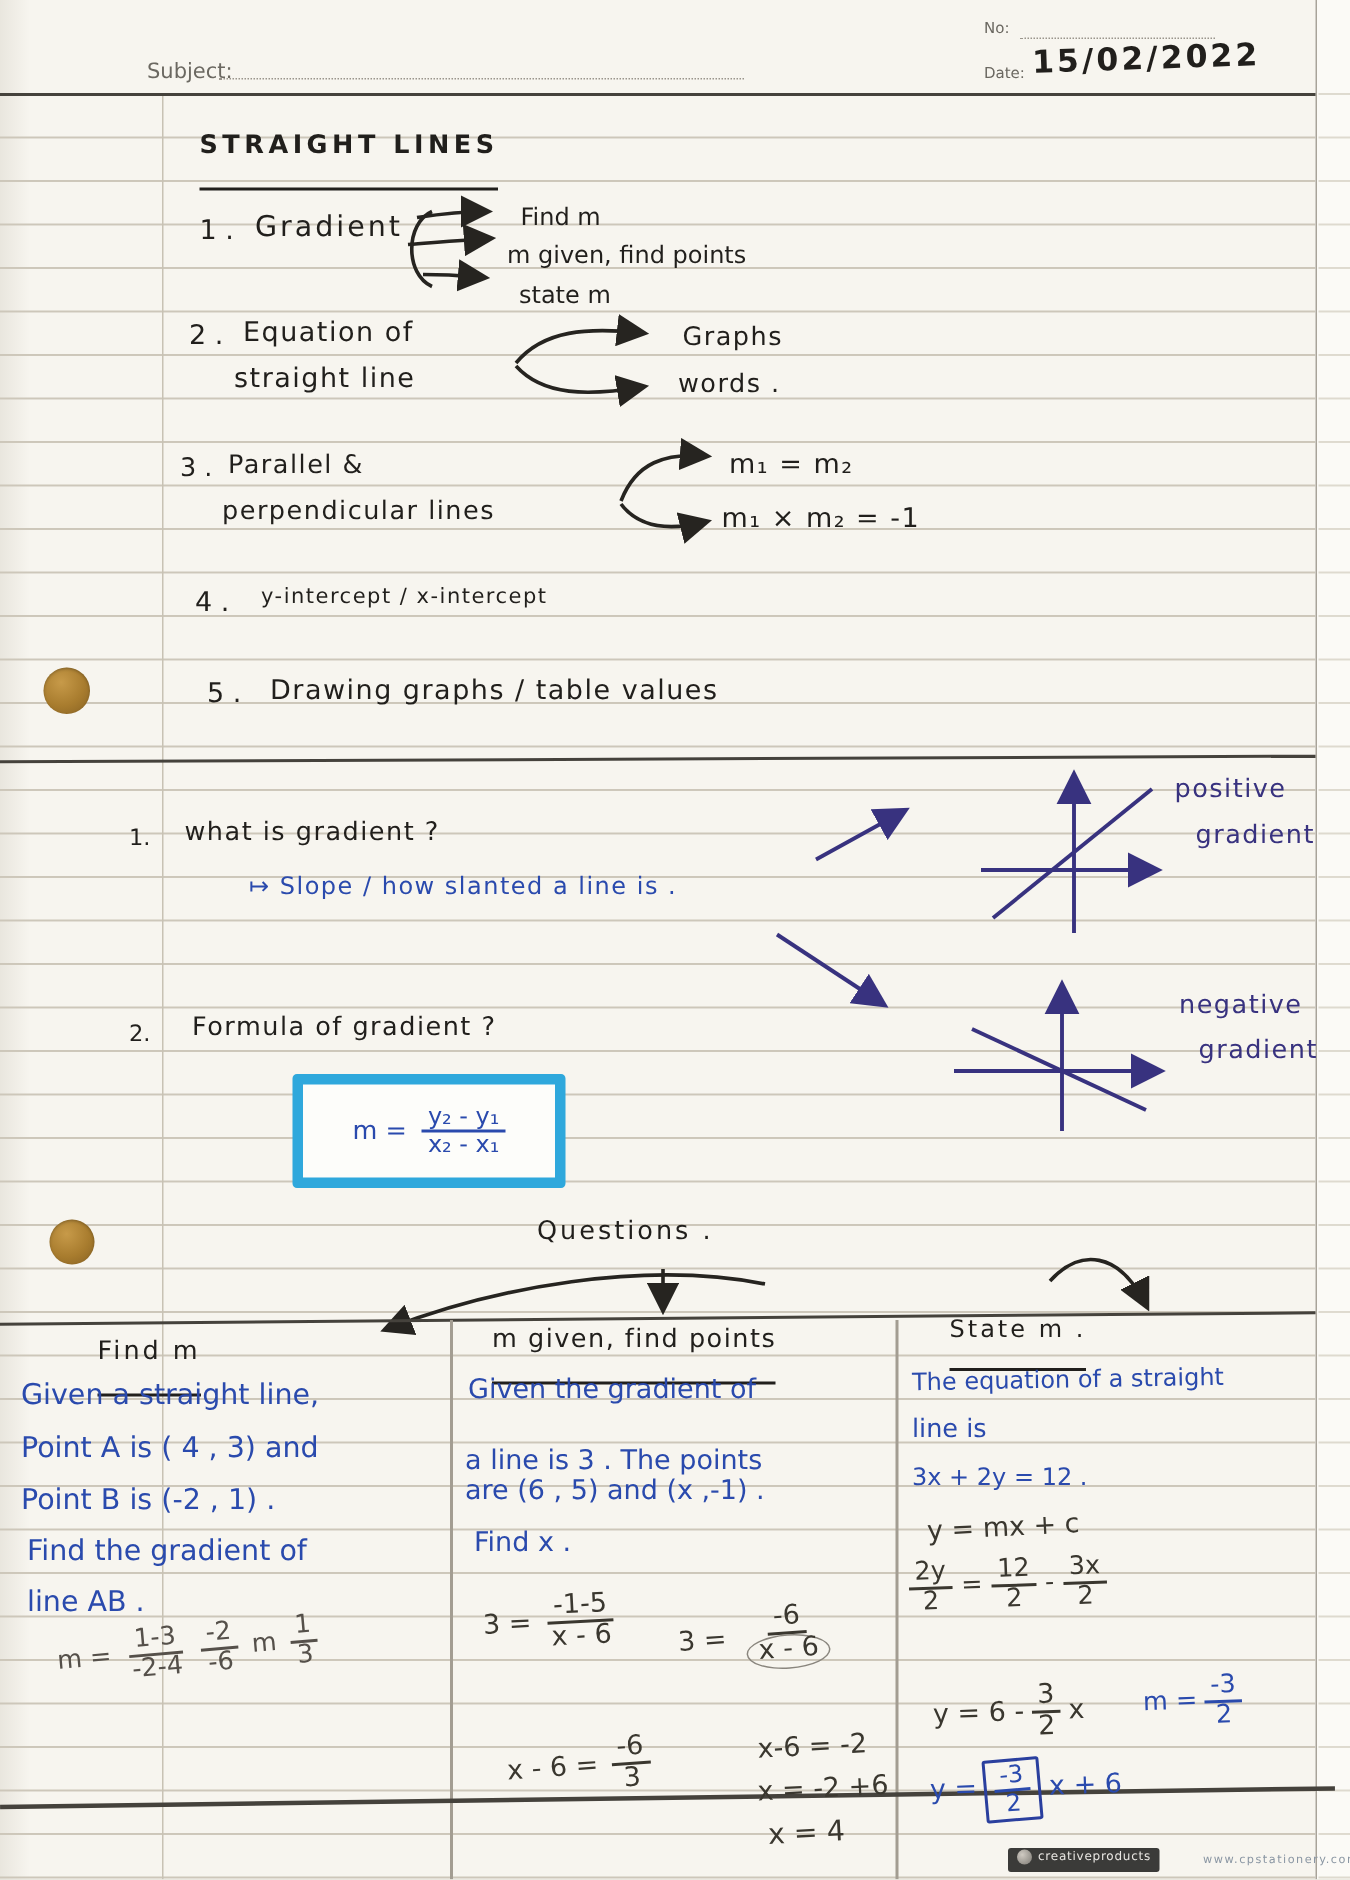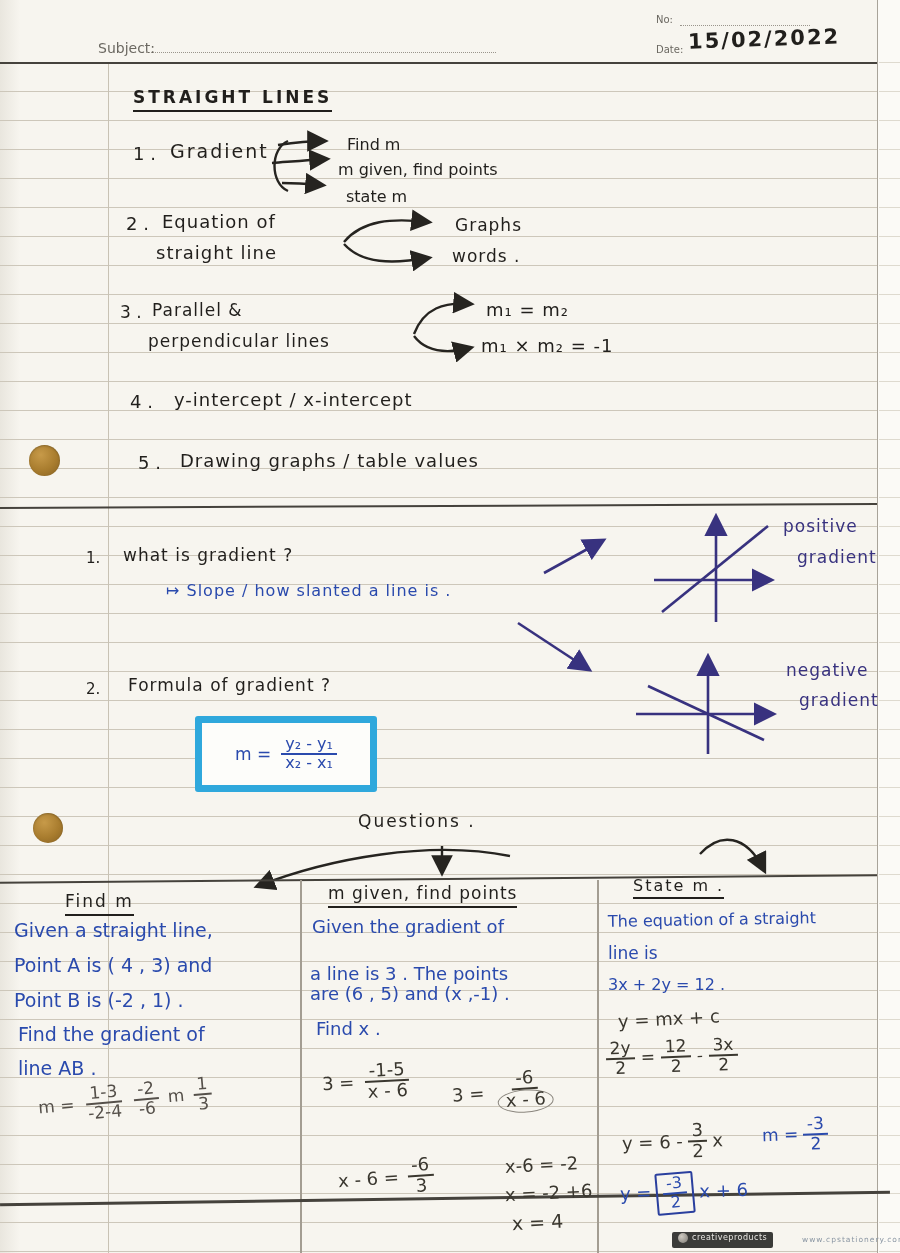--- a/index.html
+++ b/index.html
@@ -16,21 +16,21 @@
   .hline{position:absolute;background:#45423c;height:2px;}
   .vline{position:absolute;background:#a39d92;width:1.5px;}
   .mline{position:absolute;background:#c8c2b4;width:1px;}
   .t{position:absolute;white-space:nowrap;line-height:1.15;}
   .bk{color:#211f1c;}
   .bl{color:#2a4aad;}
   .nv{color:#38327f;}
   .pc{color:#55504a;}
   .pn{color:#3a372f;}
   .gy{color:#6b6861;}
-  .ul{border-bottom:2px solid currentColor;padding-bottom:2px;}
+  .ul{border-bottom:2px solid currentColor;padding-bottom:17px;}
   .ls1{letter-spacing:1px;} .ls2{letter-spacing:2px;} .ls3{letter-spacing:3px;}
   .dots{position:absolute;border-bottom:1.5px dotted #9a958c;height:1px;}
   .frac{display:inline-flex;flex-direction:column;align-items:center;vertical-align:middle;line-height:1.05;}
   .frac .fn{border-bottom:2px solid currentColor;padding:0 4px;}
   .frac .fd{padding:0 4px;}
   .row{display:inline-flex;align-items:center;gap:9px;}
   .circ{display:inline-block;border:1.6px solid #8a867e;border-radius:50%;padding:0 7px 2px 7px;}
   .box{display:inline-block;border:2.5px solid #2a3f9e;padding:1px 5px;transform:rotate(-3deg);border-radius:2px;}
   .hole{position:absolute;border-radius:50%;
         background:radial-gradient(circle at 38% 32%,#c79a49,#a87c2e 55%,#8a6424 95%);
@@ -110,21 +110,21 @@
       </defs>
     <g fill="none" stroke="#262420" stroke-width="2.4">
       <path d="M14,40 C24,14 44,8 70,10" marker-end="url(#m3)"></path>
       <path d="M14,42 C26,58 46,60 70,54" marker-end="url(#m3)"></path>
     </g>
   </svg>
   <span class="t bk ls1" style="left:486px;top:300px;font-size:18px;">m₁ = m₂</span>
   <span class="t bk ls1" style="left:481px;top:336px;font-size:18px;">m₁ × m₂ = -1</span>
 
   <span class="t bk" style="left:130px;top:392px;font-size:18px;">4 .</span>
-  <span class="t bk ls1" style="left:174px;top:390px;font-size:18px;">y-intercept / x-intercept</span>
+  <span class="t bk ls1" style="left:174px;top:390px;font-size:14px;">y-intercept / x-intercept</span>
   <span class="t bk" style="left:138px;top:453px;font-size:18px;">5 .</span>
   <span class="t bk ls1" style="left:180px;top:451px;font-size:18px;">Drawing graphs / table values</span>
 
   <div class="hole" style="left:29px;top:445px;width:31px;height:31px;"></div>
 
   <div class="hline" style="left:0;top:505px;width:877px;transform:rotate(-0.25deg);"></div>
 
   <span class="t bk" style="left:86px;top:550px;font-size:15px;">1.</span>
   <span class="t bk ls1" style="left:123px;top:546px;font-size:17px;">what is gradient ?</span>
   <span class="t bl ls1" style="left:166px;top:582px;font-size:16px;">↦ Slope / how slanted a line is .</span>

